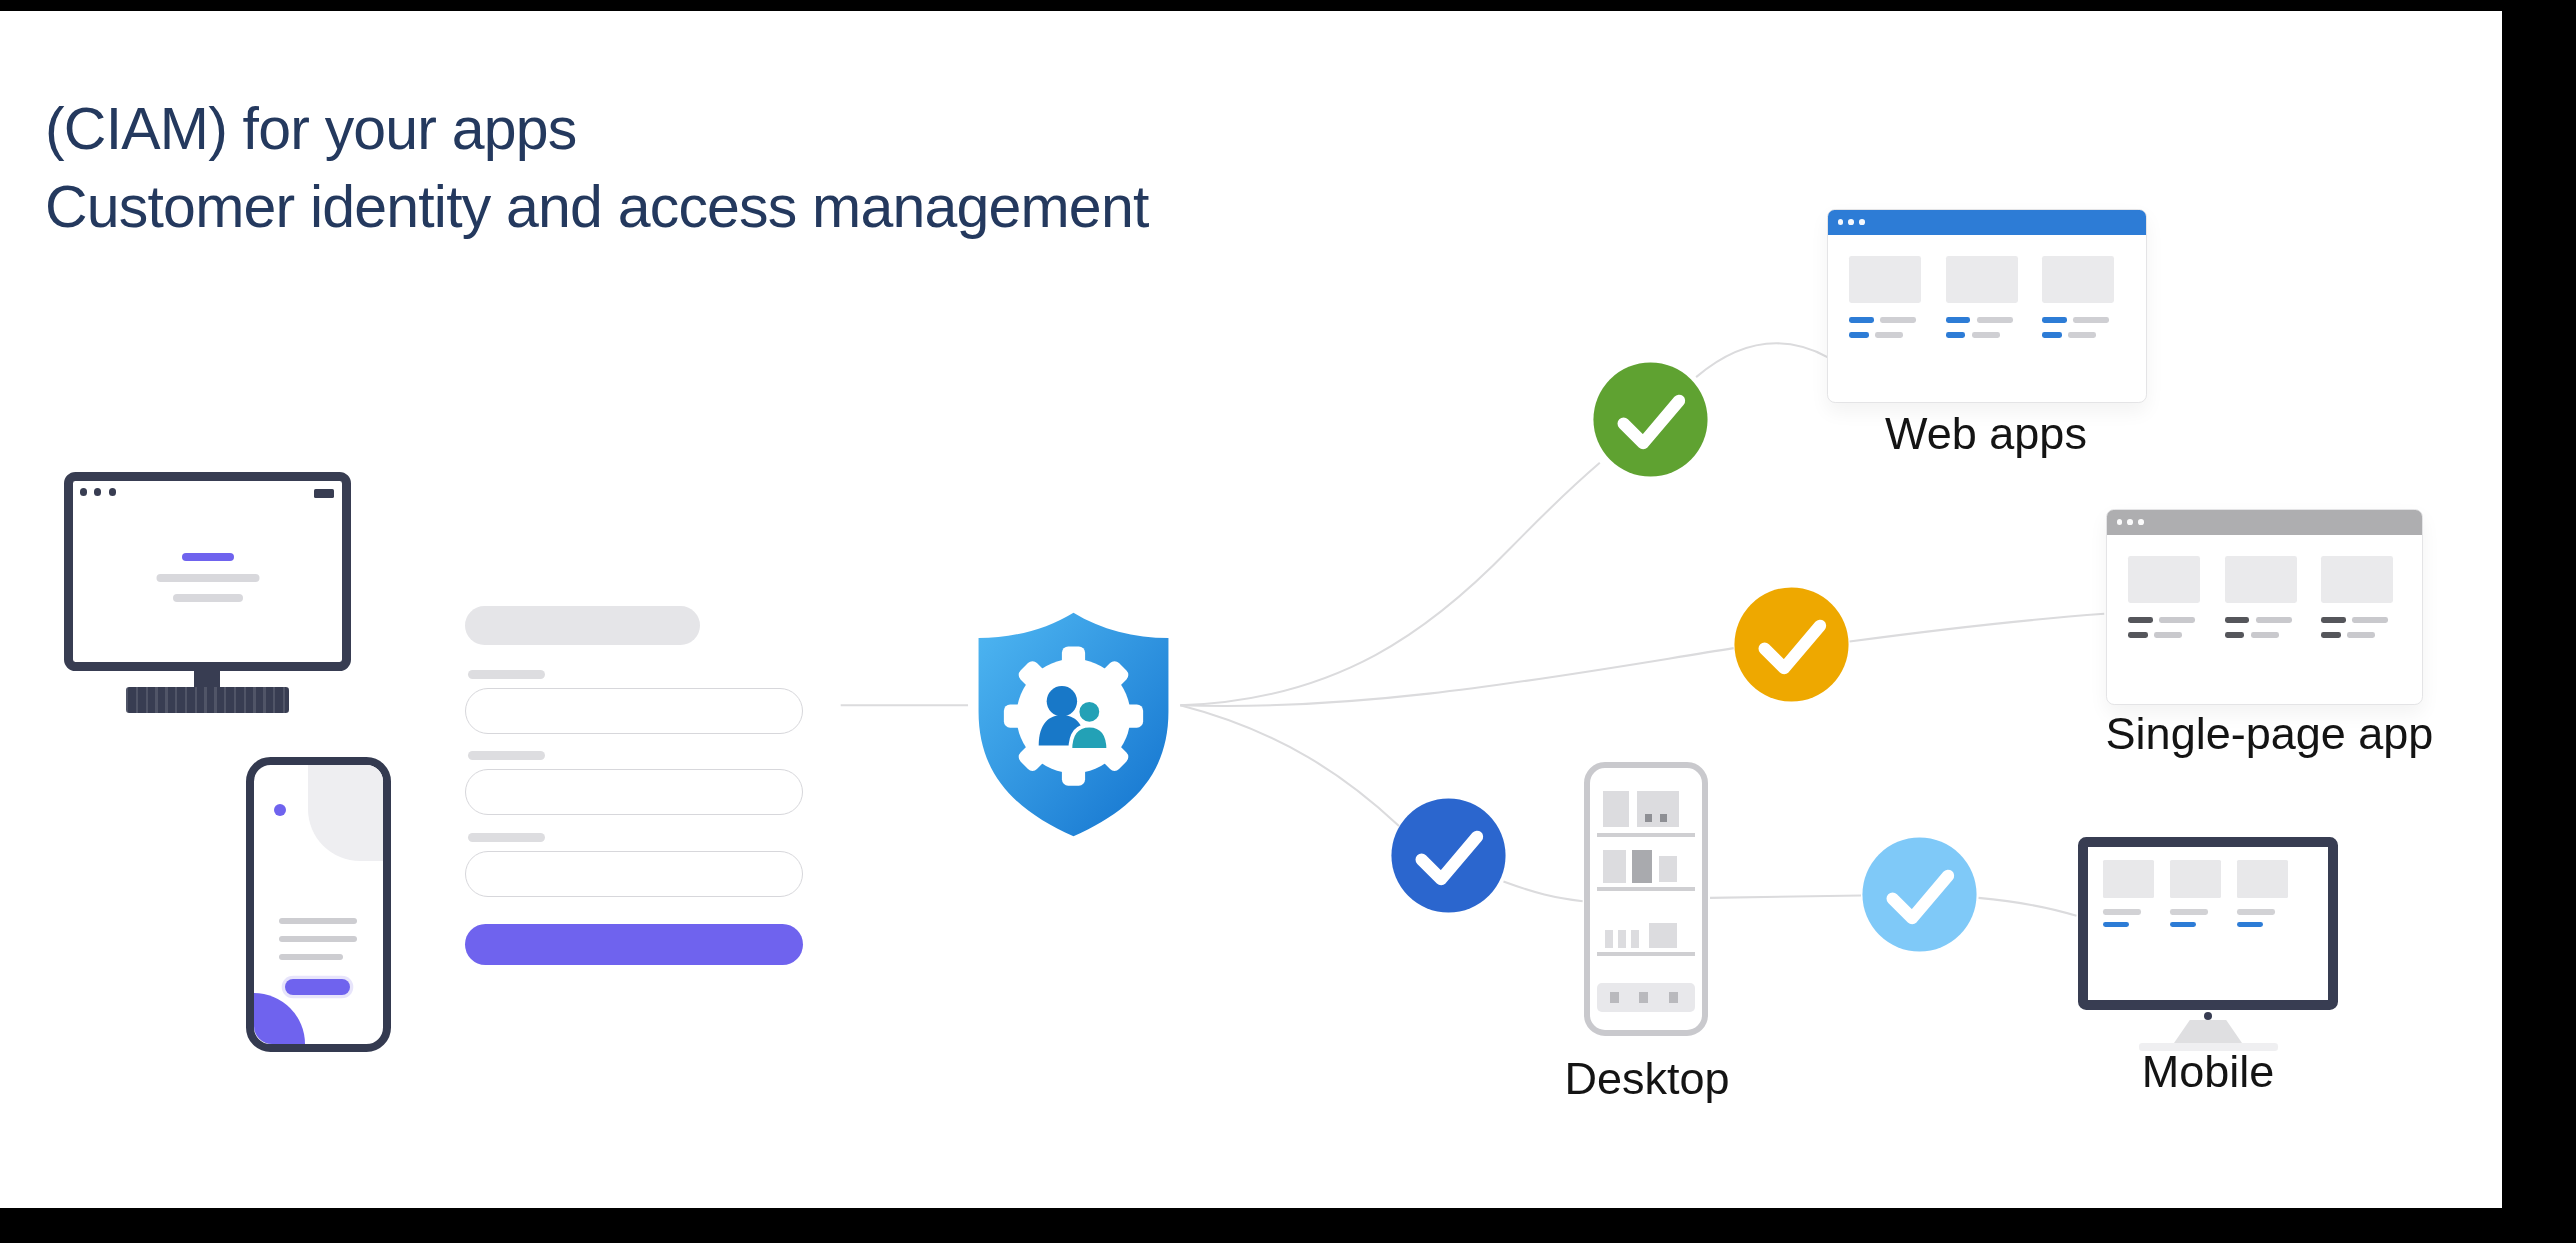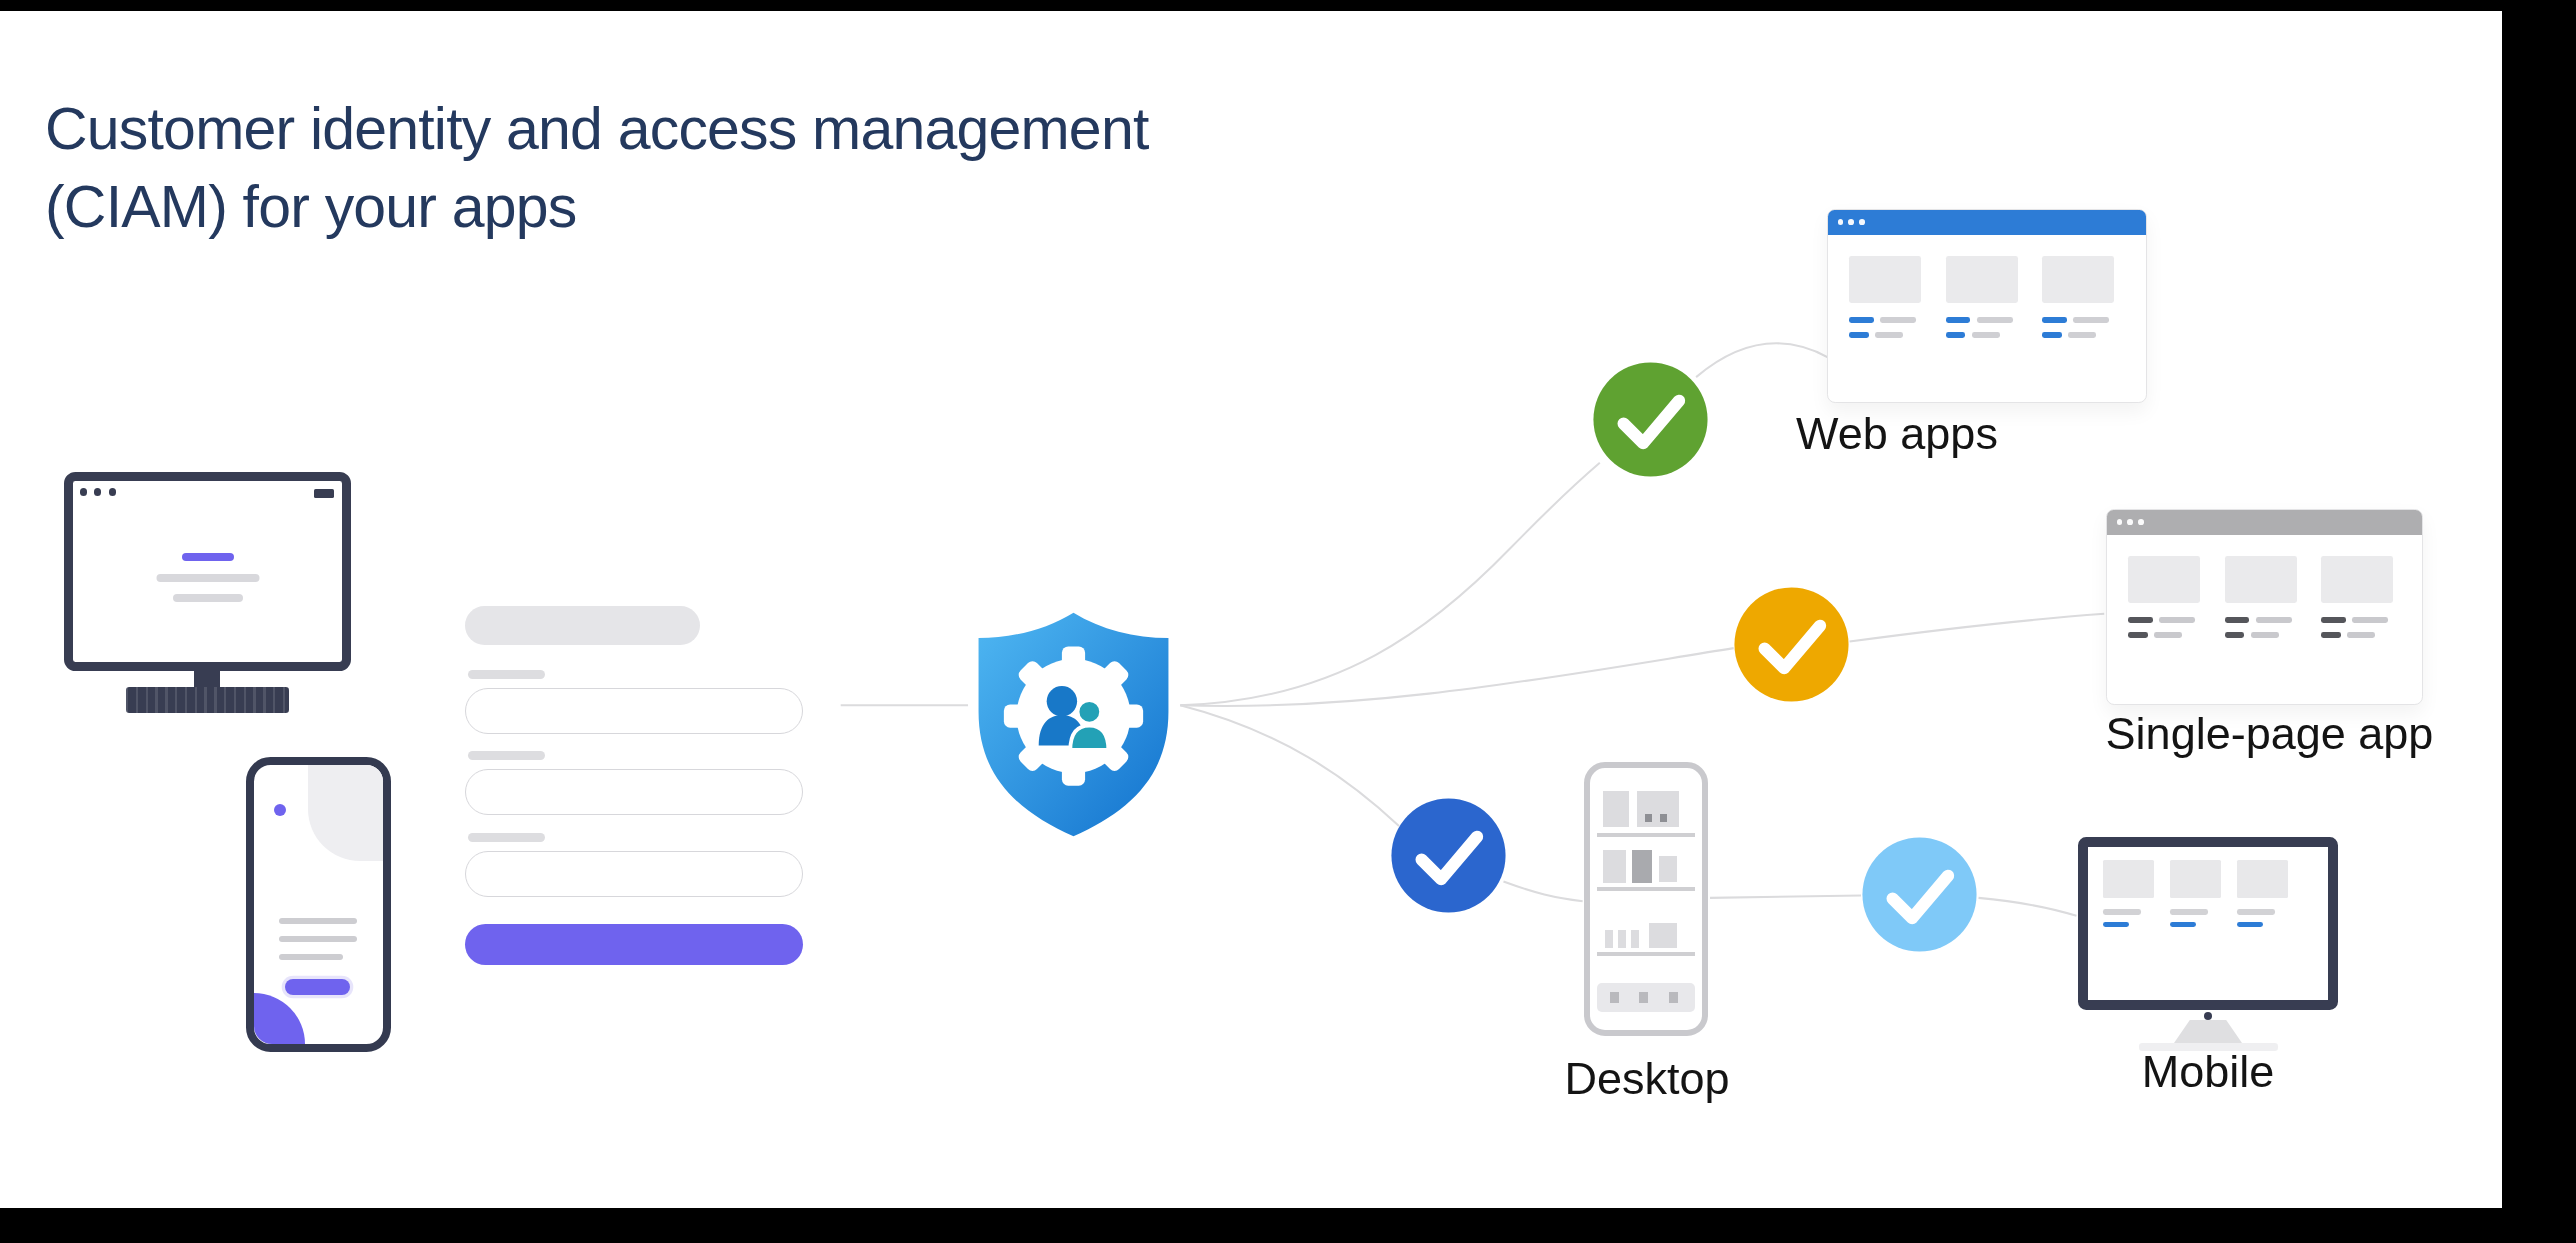--- a/index.html
+++ b/index.html
@@ -95,21 +95,21 @@
   .monR .box{width:51px;height:38px;background:#E8E8EA;border-radius:1.6px;margin-bottom:11.4px}
   .monR .seg.g{width:38px;background:#D2D2D5}
   .monR .seg.b{width:26px;background:#2D7CD6}
   .monR .lrow{margin-bottom:6.5px}
   .monR-dot{position:absolute;left:2204px;top:1012px;width:8.2px;height:8.2px;border-radius:50%;background:#383D52}
   .monR-stand{position:absolute;left:2173px;top:1020px;width:70px;height:24.5px;background:#DFDFE1;clip-path:polygon(24% 0,76% 0,100% 100%,0 100%)}
   .monR-basepad{position:absolute;left:2139px;top:1043px;width:139px;height:8.2px;background:#EFEFF1;border-radius:3.3px}
 
   
   .target-label{position:absolute;font-size:45px;color:#141414;text-align:center}
-  .lbl-web{left:1737px;top:408px;width:320px}
+  .lbl-web{left:1826px;top:408px;width:320px}
   .lbl-spa{left:2041px;top:708px;width:457px}
   .lbl-mobile{left:1543px;top:1053px;width:208px}
   .lbl-desktop{left:2065px;top:1046px;width:286px}
 </style>
 </head>
 <body>
 
 <div class="stage">
   <div class="canvas"></div>
 
@@ -121,22 +121,22 @@
       <path d="M1446 864 C1680 872 1910 828 2124 794"></path>
       <path d="M2266 786 C2370 772 2470 760 2578 752"></path>
       <path d="M1446 864 C1570 896 1650 952 1714 1012"></path>
       <path d="M1842 1080 C1880 1094 1905 1100 1939 1104"></path>
       <path d="M2095 1100 L2280 1097"></path>
       <path d="M2424 1100 C2468 1104 2505 1110 2544 1122"></path>
     </g>
   </svg>
 
   <h1 class="title">
+    <span>(CIAM) for your apps</span>
     <span>Customer identity and access management</span>
-    <span>(CIAM) for your apps</span>
   </h1>
 
   <div class="monL">
     <div class="dots">
         <i></i>
         <i></i>
         <i></i>
       </div>
     <div class="chip"></div>
     <div class="ln-purple"></div>

